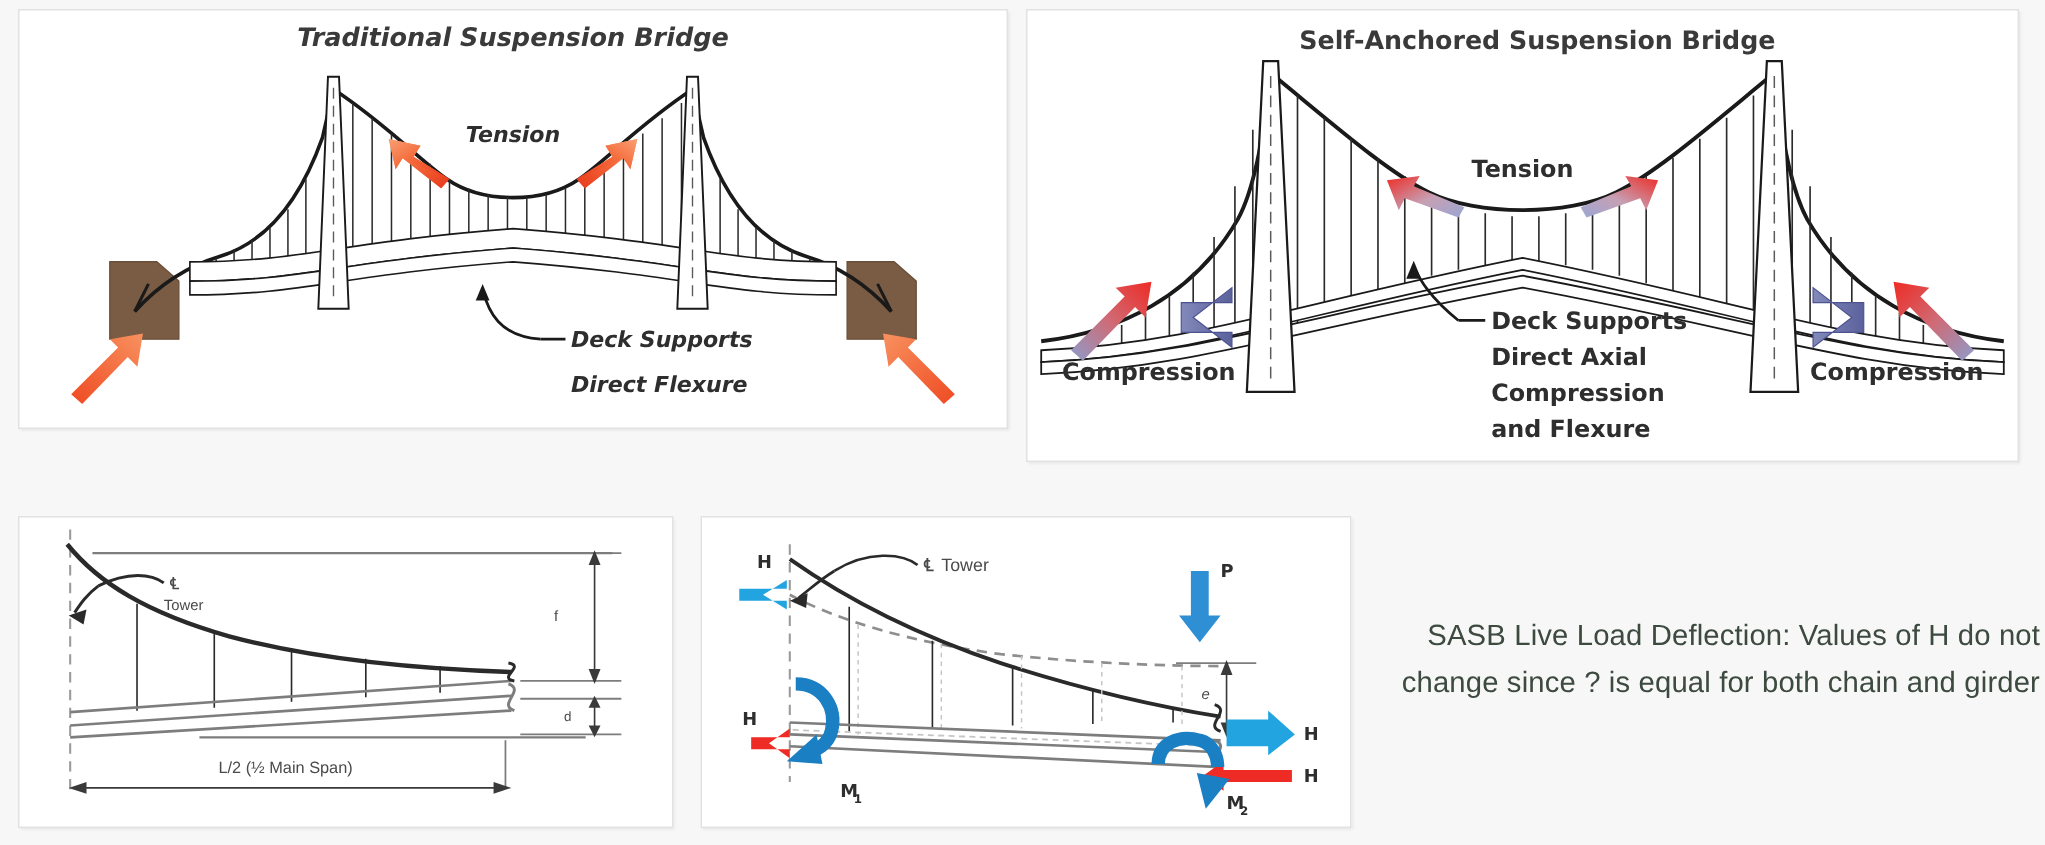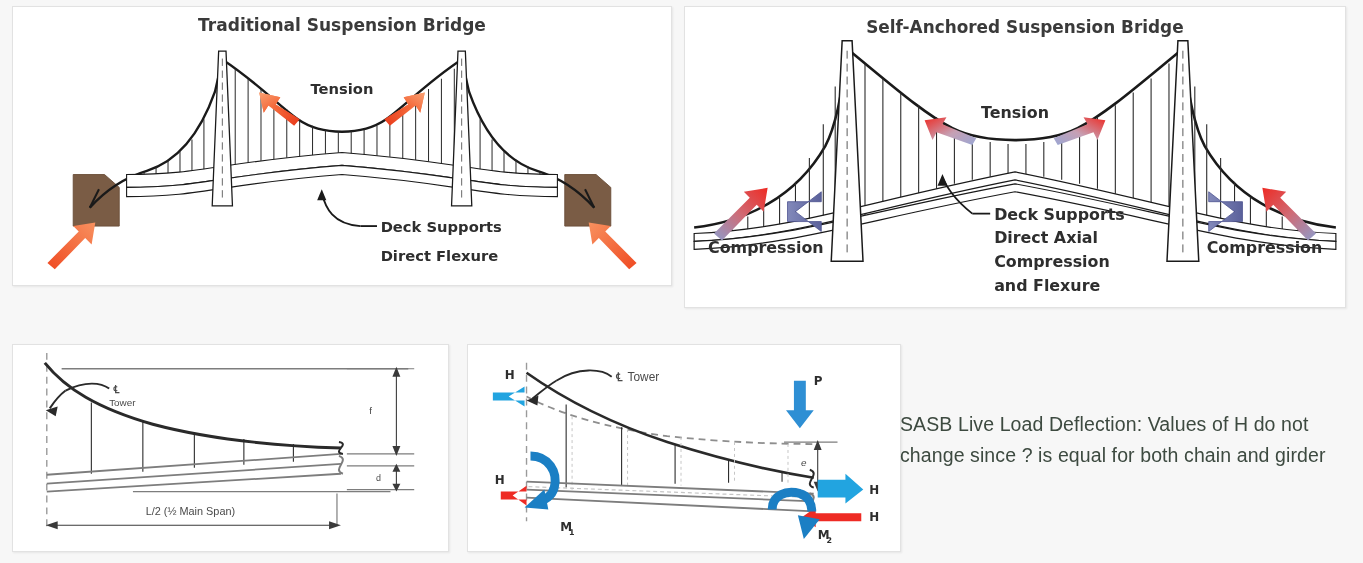--- a/index.html
+++ b/index.html
@@ -14,40 +14,40 @@
     overflow: hidden;
     position: relative;
   }
   .panel {
     position: absolute;
     background: #ffffff;
     border: 1px solid #e2e2e2;
     box-sizing: border-box;
     box-shadow: 1px 1px 2px rgba(0,0,0,0.07);
   }
-  #panel-traditional { left: 12px;  top: 6px;   width: 660px; height: 280px; }
+  #panel-traditional { left: 12px;  top: 6px;   width: 660px; height: 280px; font-style: italic; }
   #panel-selfanchored { left: 684px; top: 6px;   width: 662px; height: 302px; }
   #panel-halfspan    { left: 12px;  top: 344px; width: 437px; height: 208px; }
   #panel-forces      { left: 467px; top: 344px; width: 434px; height: 208px; }
   #caption-block {
     position: absolute;
     left: 900px;
     top: 360px;
     width: 460px;
     height: 160px;
     display: flex;
     align-items: center;
     justify-content: center;
   }
   #caption-text {
     font-family: "Liberation Sans", sans-serif;
     font-size: 19.5px;
     line-height: 31px;
     color: #3d4a40;
-    text-align: left;
+    text-align: right;
     letter-spacing: 0.1px;
   }
   svg { display: block; width: 100%; height: 100%; }
   .dia-title {
     font-family: "DejaVu Sans", sans-serif;
     font-weight: bold;
     fill: #3a3a3a;
   }
   .dia-label {
     font-family: "DejaVu Sans", sans-serif;

